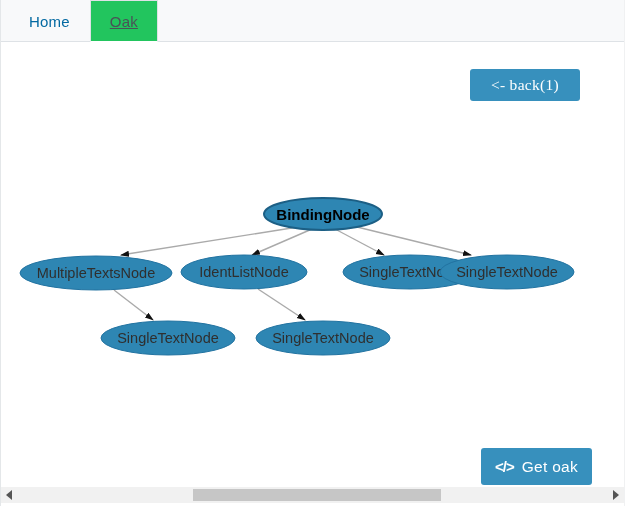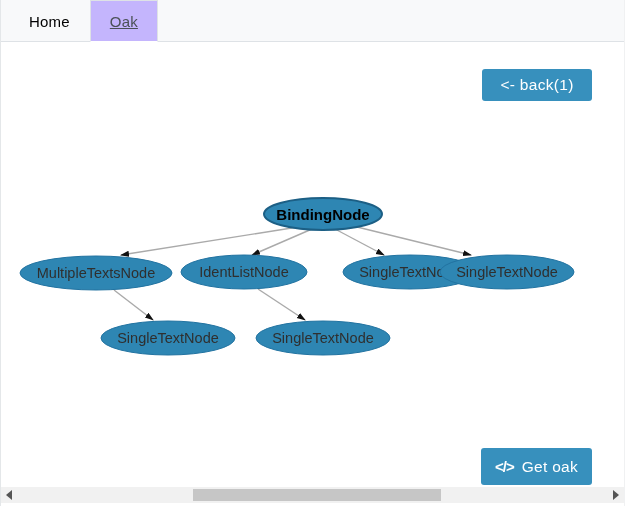--- a/index.html
+++ b/index.html
@@ -14,40 +14,40 @@
     box-sizing:border-box;
   }
   
   .tabbar {
     position:absolute; top:0; left:0; right:0; height:42px;
     background:#f8f9fa; border-bottom:1px solid #dee2e6;
     display:flex; align-items:stretch; padding-left:8px; box-sizing:border-box; z-index:3;
   }
   .tab {
     display:flex; align-items:center; padding:0 19px; font-size:15px;
-    color:#000000; cursor:pointer; background:transparent;
+    color:#0369a1; cursor:pointer; background:transparent;
     border:1px solid transparent; border-bottom:none; margin-bottom:-1px;
     letter-spacing:.2px;
   }
   .tab.active {
-    background:#c4b5fd; color:#4b5157;
+    background:#22c55e; color:#4b5157;
     border-color:#dee2e6; border-bottom:1px solid #fff;text-decoration:underline;
   }
   
   .graph-svg { position:absolute; left:0; top:0; z-index:1; }
   .node-ellipse { cursor:pointer; }
   .node-label { pointer-events:none; }
   
   .btn {
     position:absolute; display:flex; align-items:center; justify-content:center;
     gap:8px; background:#3790bd; color:#ffffff; border:none; border-radius:3px;
     font-size:15.5px; font-family:"Liberation Sans", sans-serif; cursor:pointer;
     z-index:2; letter-spacing:.3px;
   }
-  .btn-back { top:69px; right:32px; width:110px; height:32px; }
+  .btn-back { top:69px; right:44px; width:110px; height:32px;font-family:Liberation Serif, serif; }
   .btn-getoak { top:448px; right:32px; width:111px; height:37px; }
   .code-icon { font-weight:bold; font-size:15px; letter-spacing:-1px; }
   
   .hscrollbar {
     position:absolute; left:0; right:0; top:487px; height:16px;
     background:#f1f1f1; z-index:4;
   }
   .hscroll-thumb {
     position:absolute; top:2px; height:12px; background:#c6c6c6; cursor:pointer;
   }

